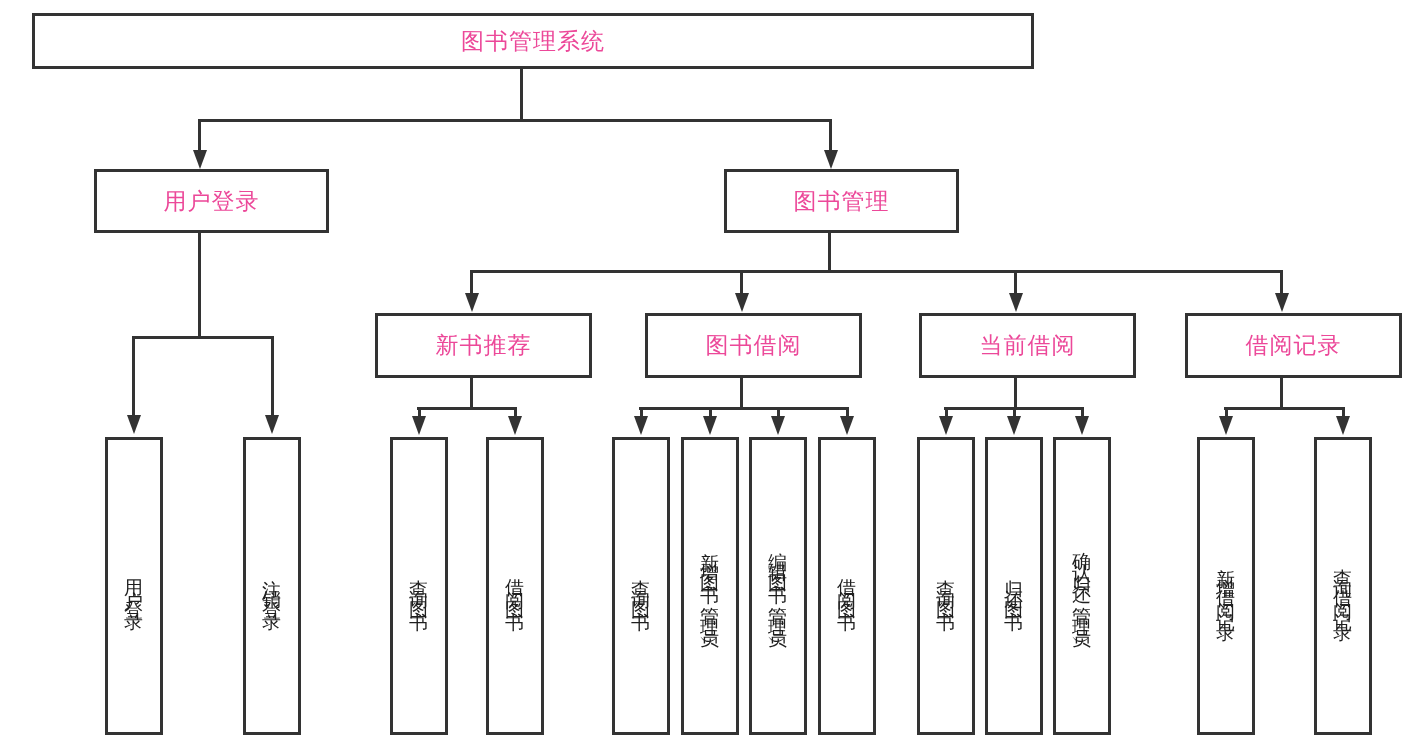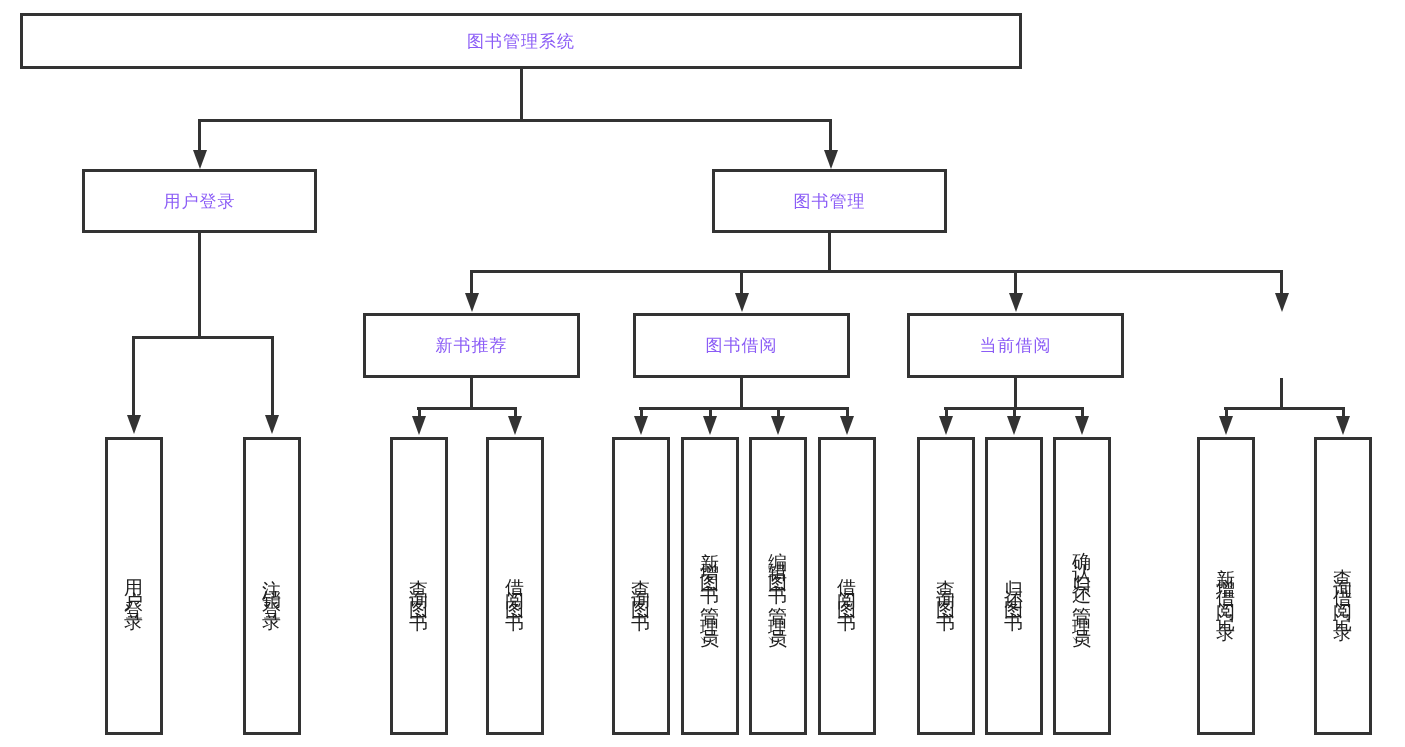--- a/index.html
+++ b/index.html
@@ -10,23 +10,24 @@
     font-family:"DejaVu Sans",sans-serif;
     color:#1f1f1f;
     overflow:hidden;
   }
   .box{
     position:absolute;
     box-sizing:border-box;
     border:3px solid #333333;
     background:#ffffff;
     display:flex;align-items:center;justify-content:center;
-    font-size:17px;
+    font-size:23px;
     letter-spacing:1px;
-    color:#8b5cf6;
+    color:#ec4899;
+    margin-left:12px;
   }
   .col{
     position:absolute;
     box-sizing:border-box;
     border:3px solid #333333;
     background:#ffffff;
     width:58px;height:298px;top:437px;
     display:flex;align-items:center;justify-content:center;
   }
   .vtext{
@@ -85,20 +86,21 @@
   <div class="vline" style="left:740px;top:270px;width:3px;height:25px;"></div>
   <div class="arrow" style="left:735px;top:293px;"></div>
   <div class="vline" style="left:1014px;top:270px;width:3px;height:25px;"></div>
   <div class="arrow" style="left:1009px;top:293px;"></div>
   <div class="vline" style="left:1280px;top:270px;width:3px;height:25px;"></div>
   <div class="arrow" style="left:1275px;top:293px;"></div>
 
   <div class="box" style="left:363px;top:313px;width:217px;height:65px;">新书推荐</div>
   <div class="box" style="left:633px;top:313px;width:217px;height:65px;">图书借阅</div>
   <div class="box" style="left:907px;top:313px;width:217px;height:65px;">当前借阅</div>
+  <div class="box" style="left:1173px;top:313px;width:217px;height:65px;">借阅记录</div>
 
   <div class="vline" style="left:470px;top:378px;width:3px;height:31px;"></div>
   <div class="vline" style="left:740px;top:378px;width:3px;height:31px;"></div>
   <div class="vline" style="left:1014px;top:378px;width:3px;height:31px;"></div>
   <div class="vline" style="left:1280px;top:378px;width:3px;height:31px;"></div>
 
   <div class="hline" style="left:417px;top:407px;width:100px;height:3px;"></div>
   <div class="hline" style="left:639px;top:407px;width:210px;height:3px;"></div>
   <div class="hline" style="left:944px;top:407px;width:140px;height:3px;"></div>
   <div class="hline" style="left:1224px;top:407px;width:121px;height:3px;"></div>

